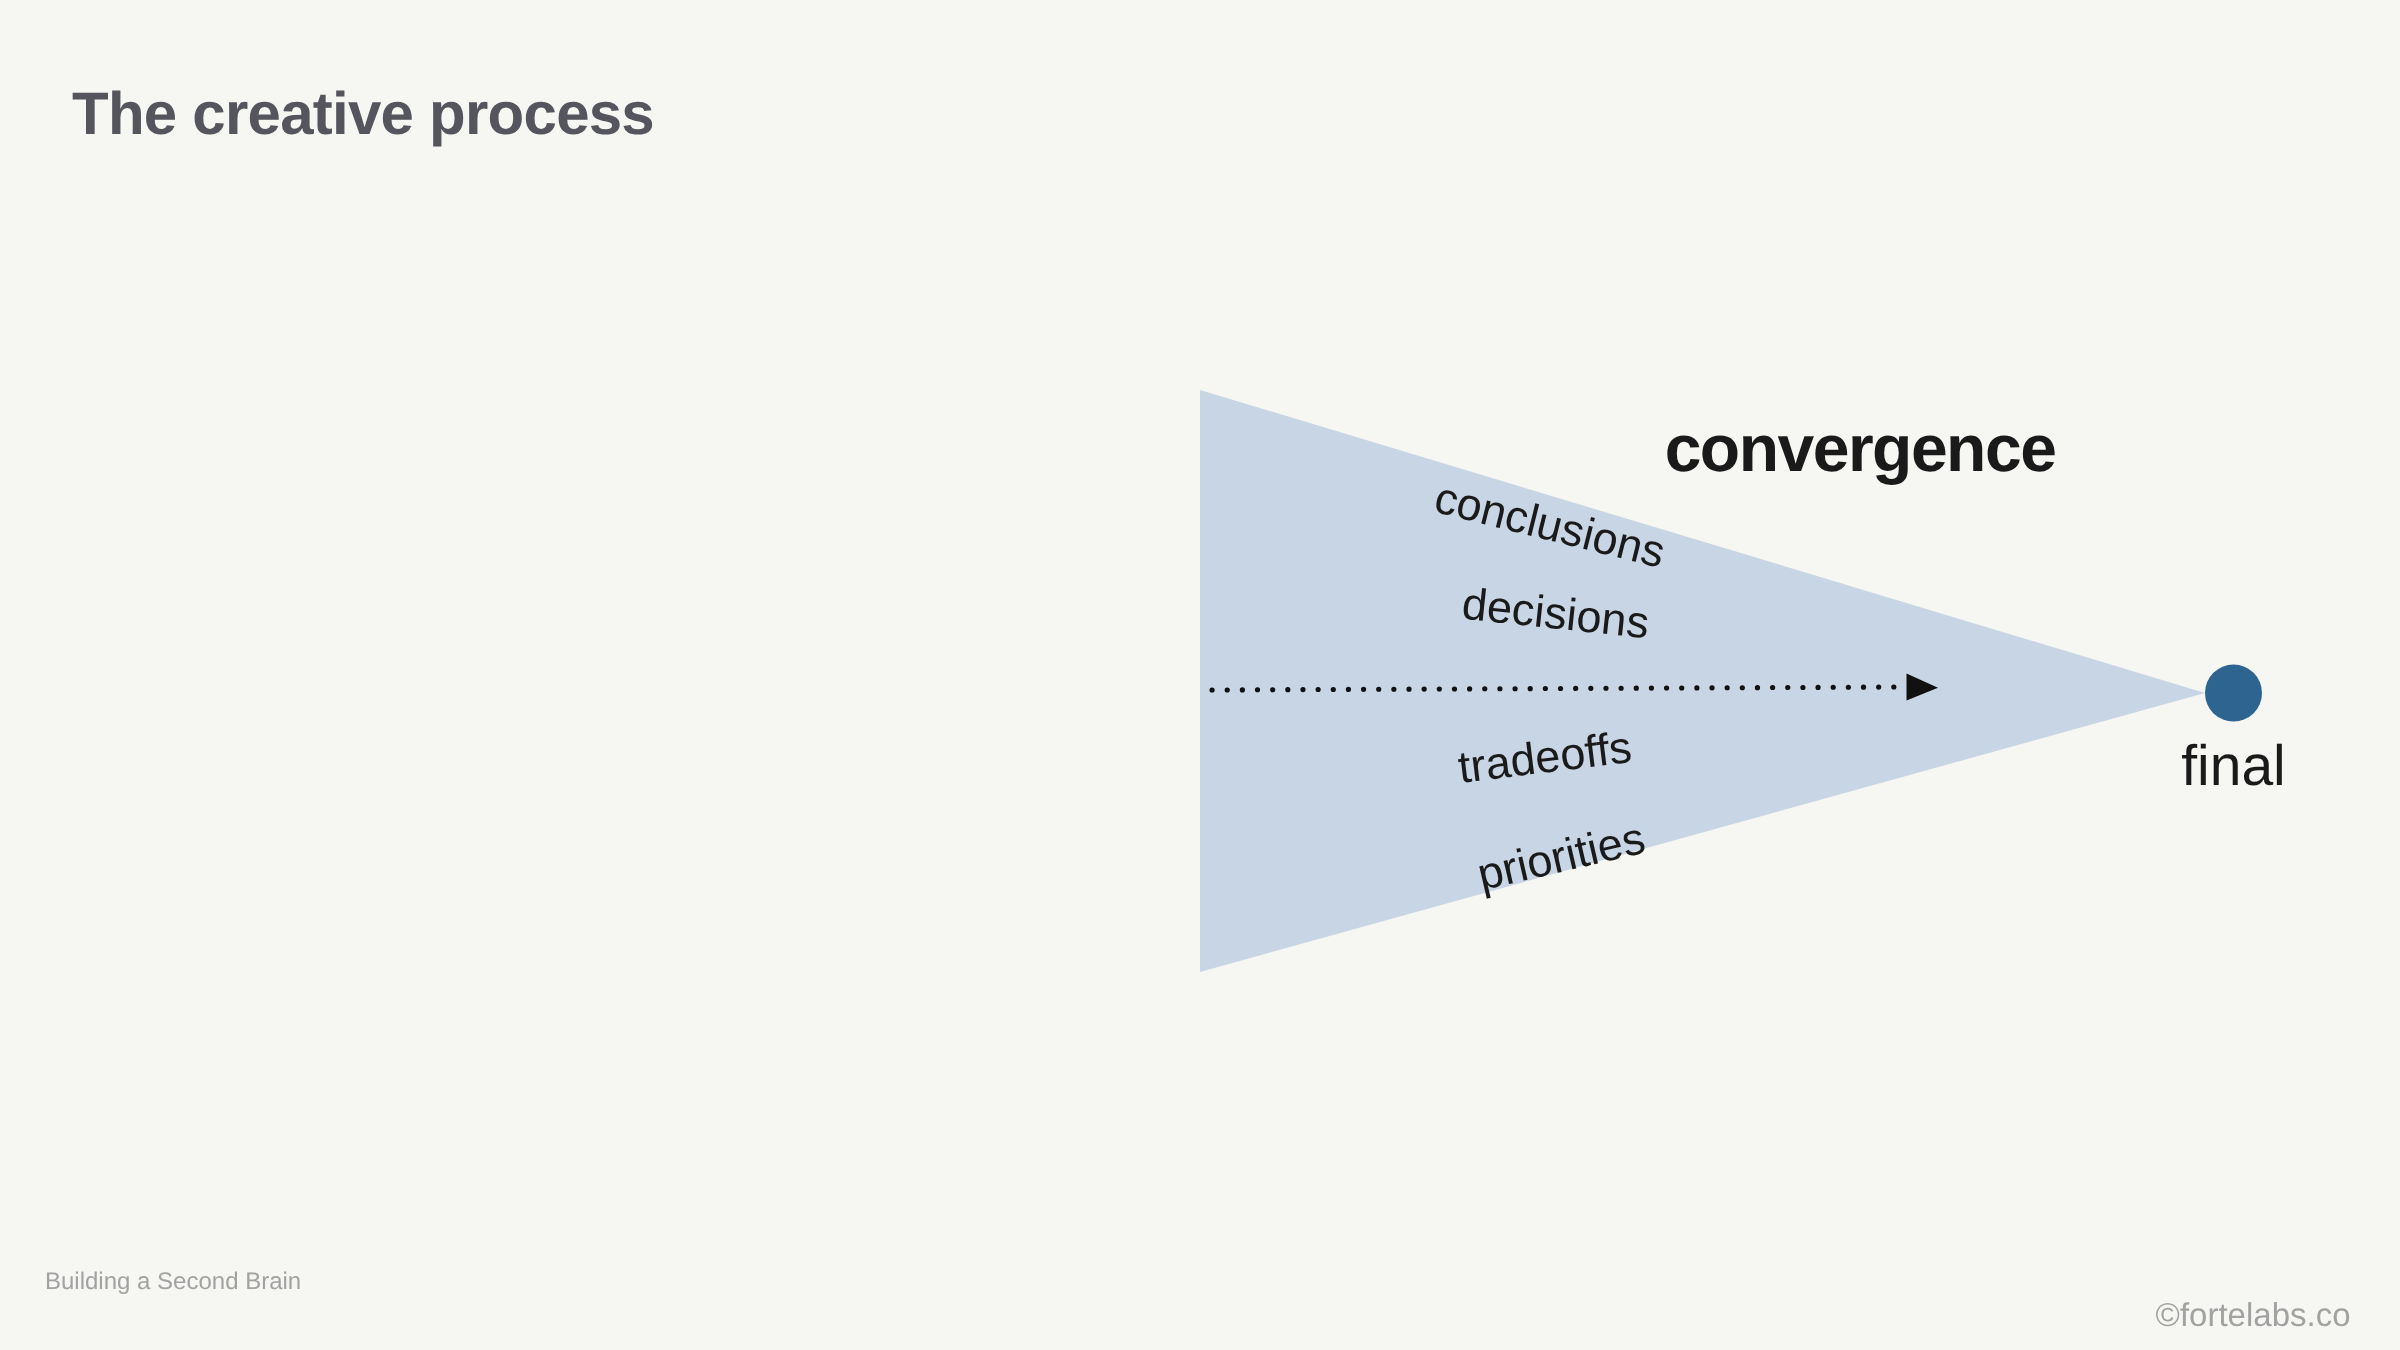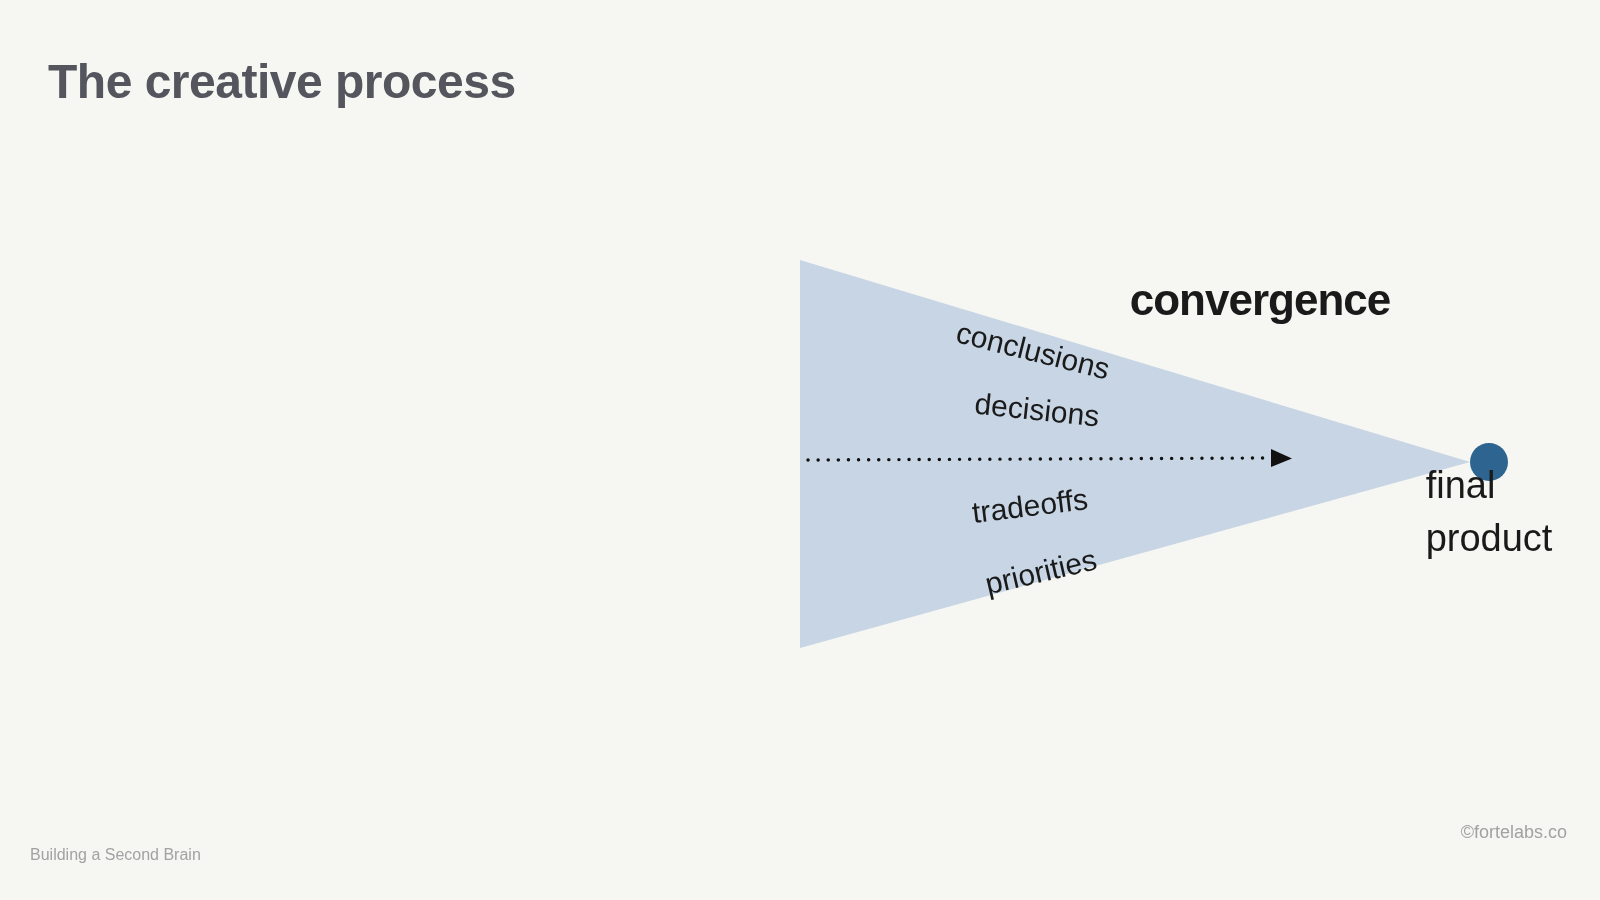--- a/index.html
+++ b/index.html
@@ -18,21 +18,21 @@
     font-family: "Liberation Sans", sans-serif;
   }
   .slide {
     position: relative;
     width: 1600px; height: 900px;
     background: var(--background);
   }
   .slide-title {
     position: absolute;
     left: 48px; top: 54px;
-    font-size: 48px;
+    font-size: 40px;
     font-weight: 700;
     letter-spacing: -0.5px;
     color: var(--title-text);
   }
   .diagram-svg {
     position: absolute;
     left: 0; top: 0;
     width: 1600px; height: 900px;
   }
   .funnel-shape { fill: var(--funnel-fill); }
@@ -47,21 +47,20 @@
   .endpoint-dot-shape { fill: var(--endpoint-dot); }
   .diagram-heading {
     position: absolute;
     left: 1240px; top: 300px;
     transform: translate(-50%, -50%);
     font-size: 44px;
     font-weight: 600;
     letter-spacing: -1px;
     color: var(--label-text);
     white-space: nowrap;
-    margin-left: 20px;
   }
   .funnel-label {
     position: absolute;
     font-size: 30px;
     font-weight: 400;
     color: var(--label-text);
     white-space: nowrap;
   }
   .funnel-label.conclusions { left: 1033px; top: 351px; transform: translate(-50%,-50%) rotate(14deg); }
   .funnel-label.decisions   { left: 1037px; top: 410px; transform: translate(-50%,-50%) rotate(6deg); }
@@ -78,22 +77,22 @@
     white-space: nowrap;
   }
   .footer-left {
     position: absolute;
     left: 30px; top: 846px;
     font-size: 16px;
     color: var(--footer-text);
   }
   .footer-right {
     position: absolute;
-    right: 33px; top: 822px;
-    font-size: 18px;
+    right: 33px; top: 864px;
+    font-size: 22px;
     color: var(--footer-text);
   }
 </style>
 </head>
 <body>
 
 <div class="slide">
 
   <div class="slide-title">The creative process</div>
 
@@ -109,20 +108,19 @@
   <div class="funnel-label conclusions">conclusions</div>
 
   <div class="funnel-label decisions">decisions</div>
 
   <div class="funnel-label tradeoffs">tradeoffs</div>
 
   <div class="funnel-label priorities">priorities</div>
 
   <div class="endpoint-label">
     <div>final</div>
-    <div>product</div>
   </div>
 
   <div class="footer-left">Building a Second Brain</div>
 
   <div class="footer-right">©fortelabs.co</div>
 
 </div>
 
 </body></html>

